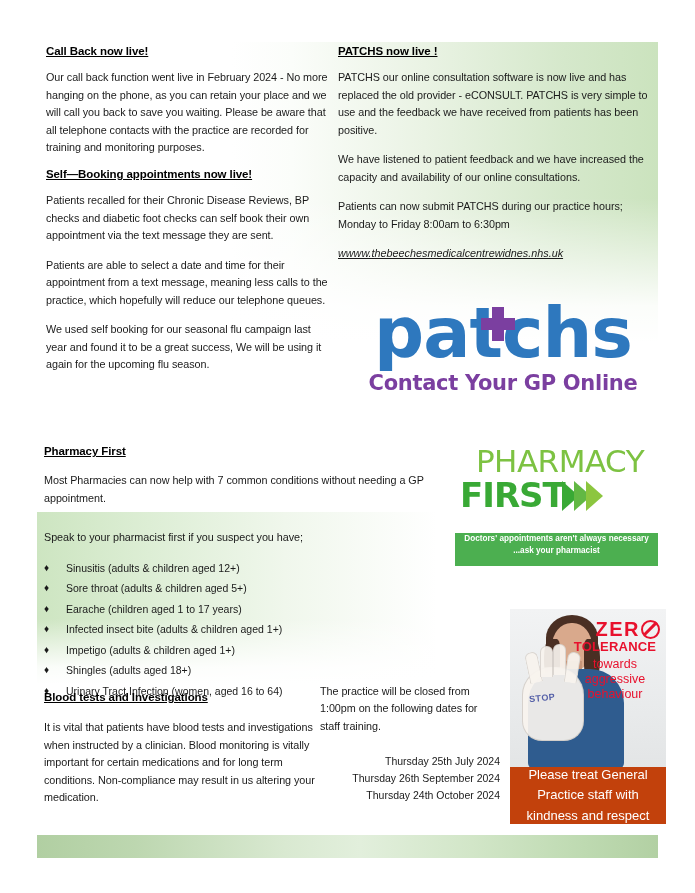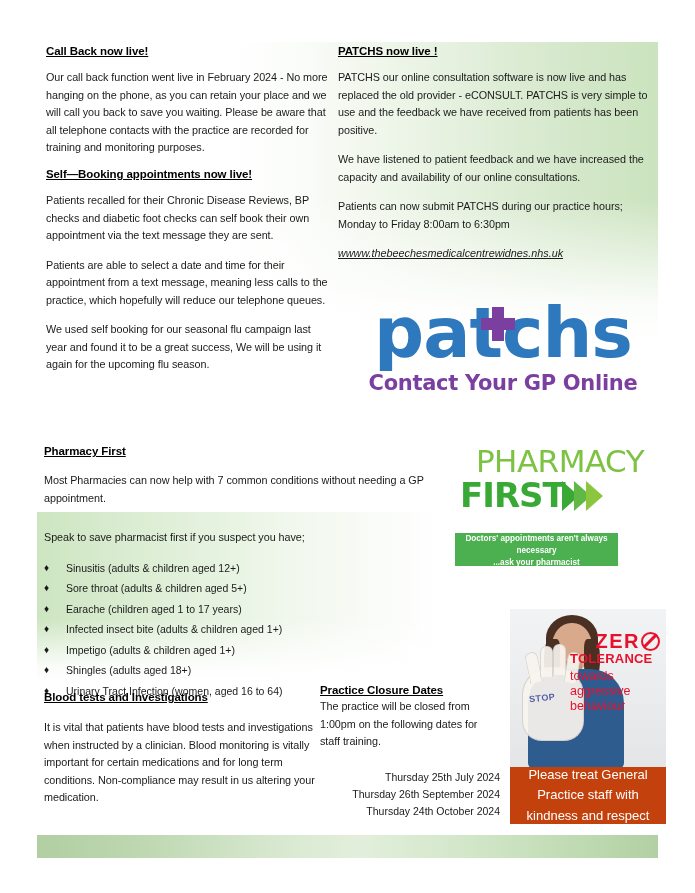--- a/index.html
+++ b/index.html
@@ -184,31 +184,31 @@
     margin-left: -5px;
   }
   .chev.c1 { border-left: 17px solid #39A935; }
   .chev.c2 { border-left: 17px solid #62B844; }
   .chev.c3 { border-left: 17px solid #8CC63F; }
 
   .pf-banner {
     position: absolute;
     left: 455px;
     top: 533px;
-    width: 163px;
+    width: 203px;
     height: 33px;
     background: #4CAF50;
     color: #ffffff;
     font-size: 8.2px;
     font-weight: bold;
     line-height: 1.45;
     text-align: center;
     display: flex;
     flex-direction: column;
-    justify-content: space-between;
+    justify-content: flex-start;
     z-index: 2;
   }
 
   
   .bullet-list {
     list-style: none;
     margin: 16px 0 0 0;
     padding: 0;
   }
   .bullet-list li {
@@ -330,23 +330,23 @@
     left: 19px; top: 84px;
     font-size: 9px;
     font-weight: bold;
     color: #5560a8;
     letter-spacing: 0.5px;
     transform: rotate(-6deg);
   }
   .zt-text {
     position: absolute;
     right: 6px;
-    top: 22px;
+    top: 10px;
     width: 90px;
-    text-align: left;
+    text-align: center;
     color: #e8112d;
   }
   .zt-zero {
     font-size: 20px;
     font-weight: bold;
     letter-spacing: 1.5px;
     line-height: 1.05;
     display: flex;
     justify-content: flex-end;
     align-items: center;
@@ -434,21 +434,21 @@
     <div class="patchs-word">
       <span>patchs</span>
       <span class="patchs-cross"></span>
     </div>
     <div class="patchs-tag">Contact Your GP Online</div>
   </div>
 
   <div style="position:absolute; left:44px; top:444px; width:400px; z-index:2;">
     <div class="heading" style="margin-bottom:14px;">Pharmacy First</div>
     <p class="para" style="margin-bottom:22px;">Most Pharmacies can now help with 7 common conditions without needing a GP appointment.</p>
-    <p class="para" style="margin-bottom:0;">Speak to save pharmacist first if you suspect you have;</p>
+    <p class="para" style="margin-bottom:0;">Speak to your pharmacist first if you suspect you have;</p>
 
     <ul class="bullet-list">
       <li>
         <span class="bullet-mark">♦</span>
         <span>Sinusitis (adults &amp; children aged 12+)</span>
       </li>
       <li>
         <span class="bullet-mark">♦</span>
         <span>Sore throat (adults &amp; children aged 5+)</span>
       </li>
@@ -491,21 +491,20 @@
     <span>Doctors' appointments aren't always necessary</span>
     <span>...ask your pharmacist</span>
   </div>
 
   <div class="blood-sec">
     <div class="heading" style="margin-bottom:15px;">Blood tests and Investigations</div>
     <p class="para">It is vital that patients have blood tests and investigations when instructed by a clinician. Blood monitoring is vitally important for certain medications and for long term conditions. Non-compliance may result in us altering your medication.</p>
   </div>
 
   <div class="closure-sec">
-    <div class="heading" style="margin-bottom:1px;">Practice Closure Dates</div>
     <p class="para" style="margin-bottom:18px;">The practice will be closed from 1:00pm on the following dates for staff training.</p>
     <div class="closure-line">Thursday 25th July 2024</div>
     <div class="closure-line">Thursday 26th September 2024</div>
     <div class="closure-line">Thursday 24th October 2024</div>
   </div>
 
   <div class="zt">
     <div class="zt-photo">
       <div class="zt-hair"></div>
       <div class="zt-head"></div>

